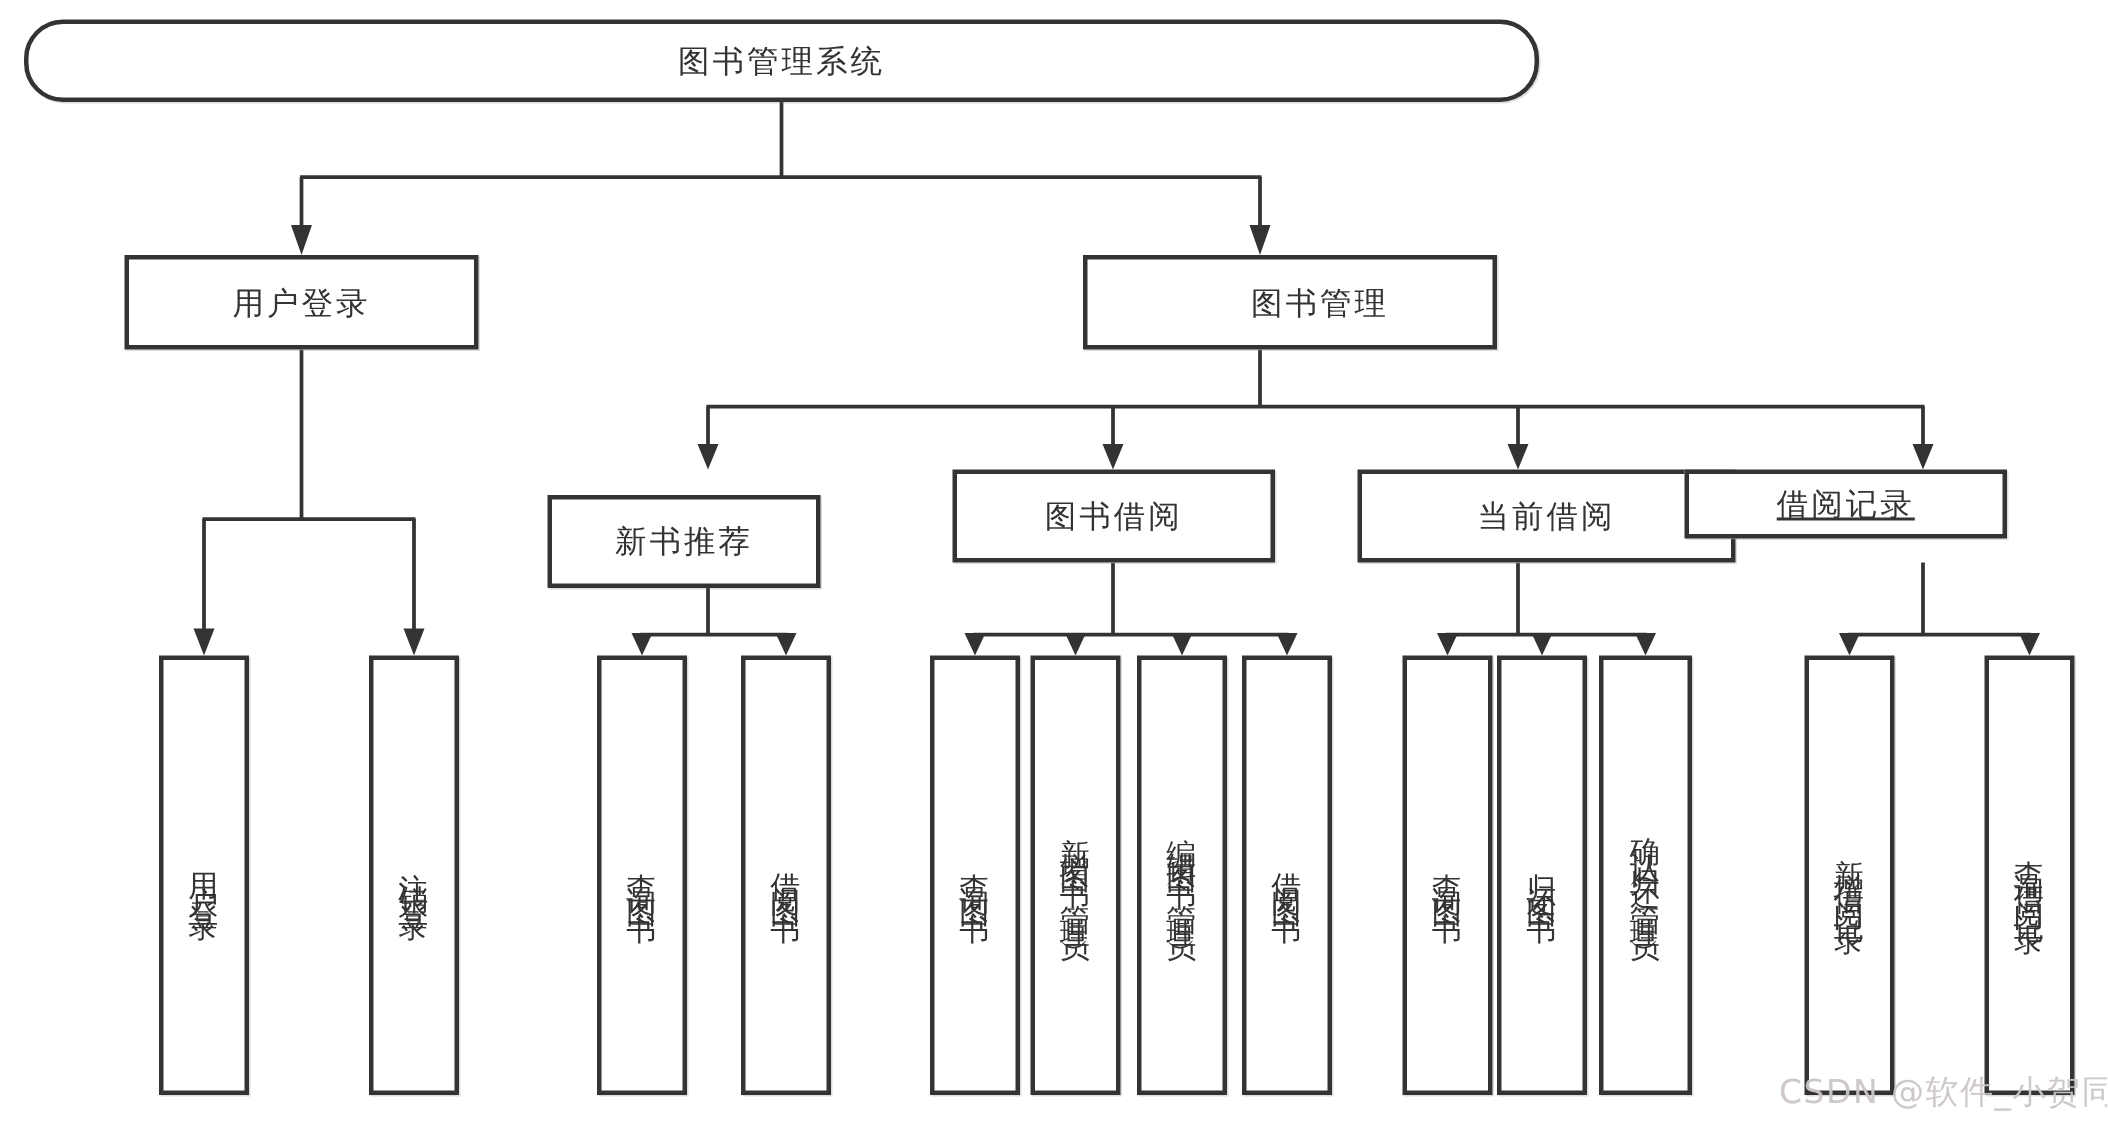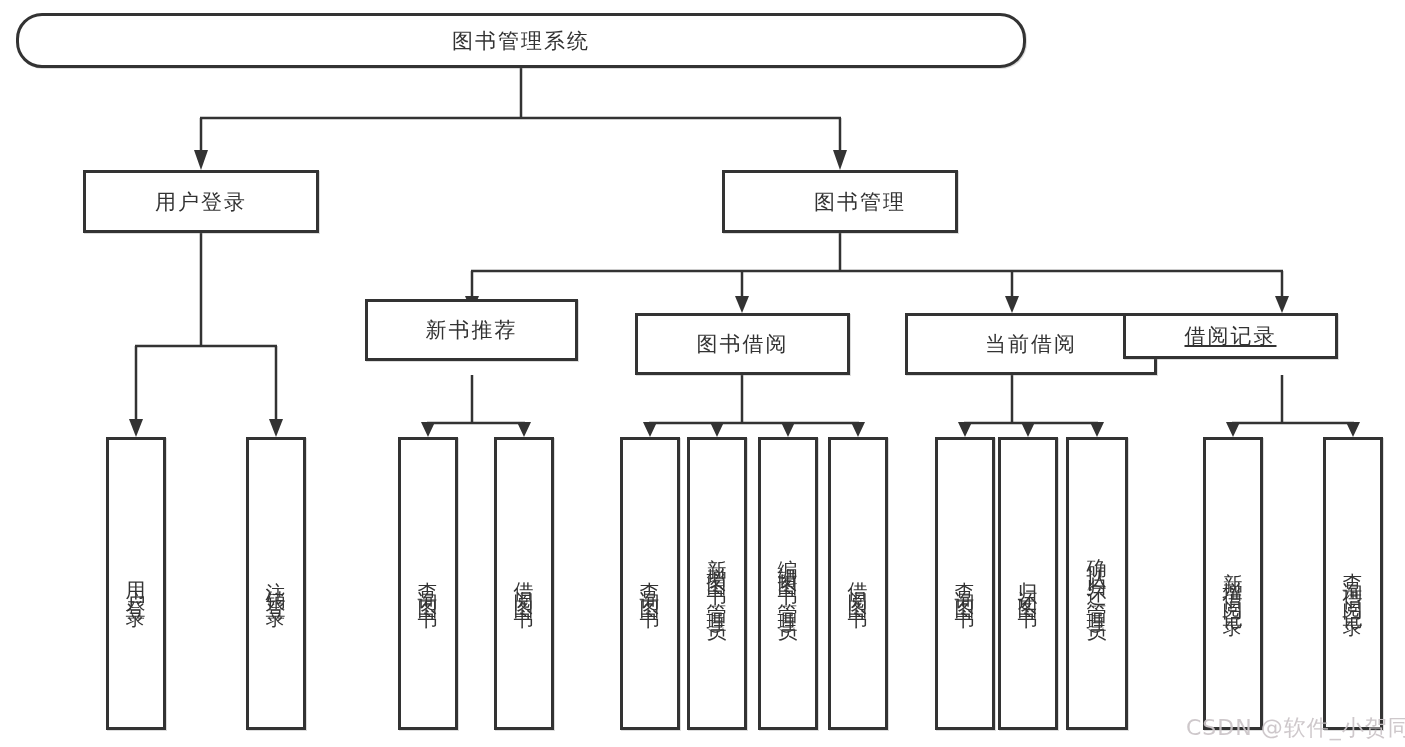--- a/index.html
+++ b/index.html
@@ -20,23 +20,23 @@
     font-size:20px;color:#333333;
     box-shadow:1px 1px 0 rgba(120,120,120,0.25);
   }
   .vbox span{
     writing-mode:vertical-rl;letter-spacing:9px;line-height:1;white-space:nowrap;
   }
   
   #n-root{left:16px;top:13px;width:1010px;height:55px;border-radius:26px;}
   
   #n-user-login{left:83px;top:170px;width:236px;height:63px;}
-  #n-book-mgmt{left:722px;top:170px;width:236px;height:63px;padding-left:40px;}
+  #n-book-mgmt{left:722px;top:170px;width:276px;height:63px;padding-left:40px;}
   
-  #n-new-books{left:365px;top:299px;width:213px;height:62px;align-items:center;}
+  #n-new-books{left:365px;top:330px;width:182px;height:62px;align-items:center;}
   #n-book-borrow{left:635px;top:313px;width:215px;height:62px;font-family:Liberation Mono, monospace;}
   #n-current-borrow{left:905px;top:313px;width:252px;height:62px;}
   #n-borrow-records{left:1123px;top:313px;width:215px;height:46px;text-decoration:underline;}
   
   .leaf{top:437px;height:293px;width:60px;}
   #l-ul-login{left:106px;}
   #l-ul-logout{left:246px;}
   #l-nb-query{left:398px;}
   #l-nb-borrow{left:494px;}
   #l-bb-query{left:620px;}

